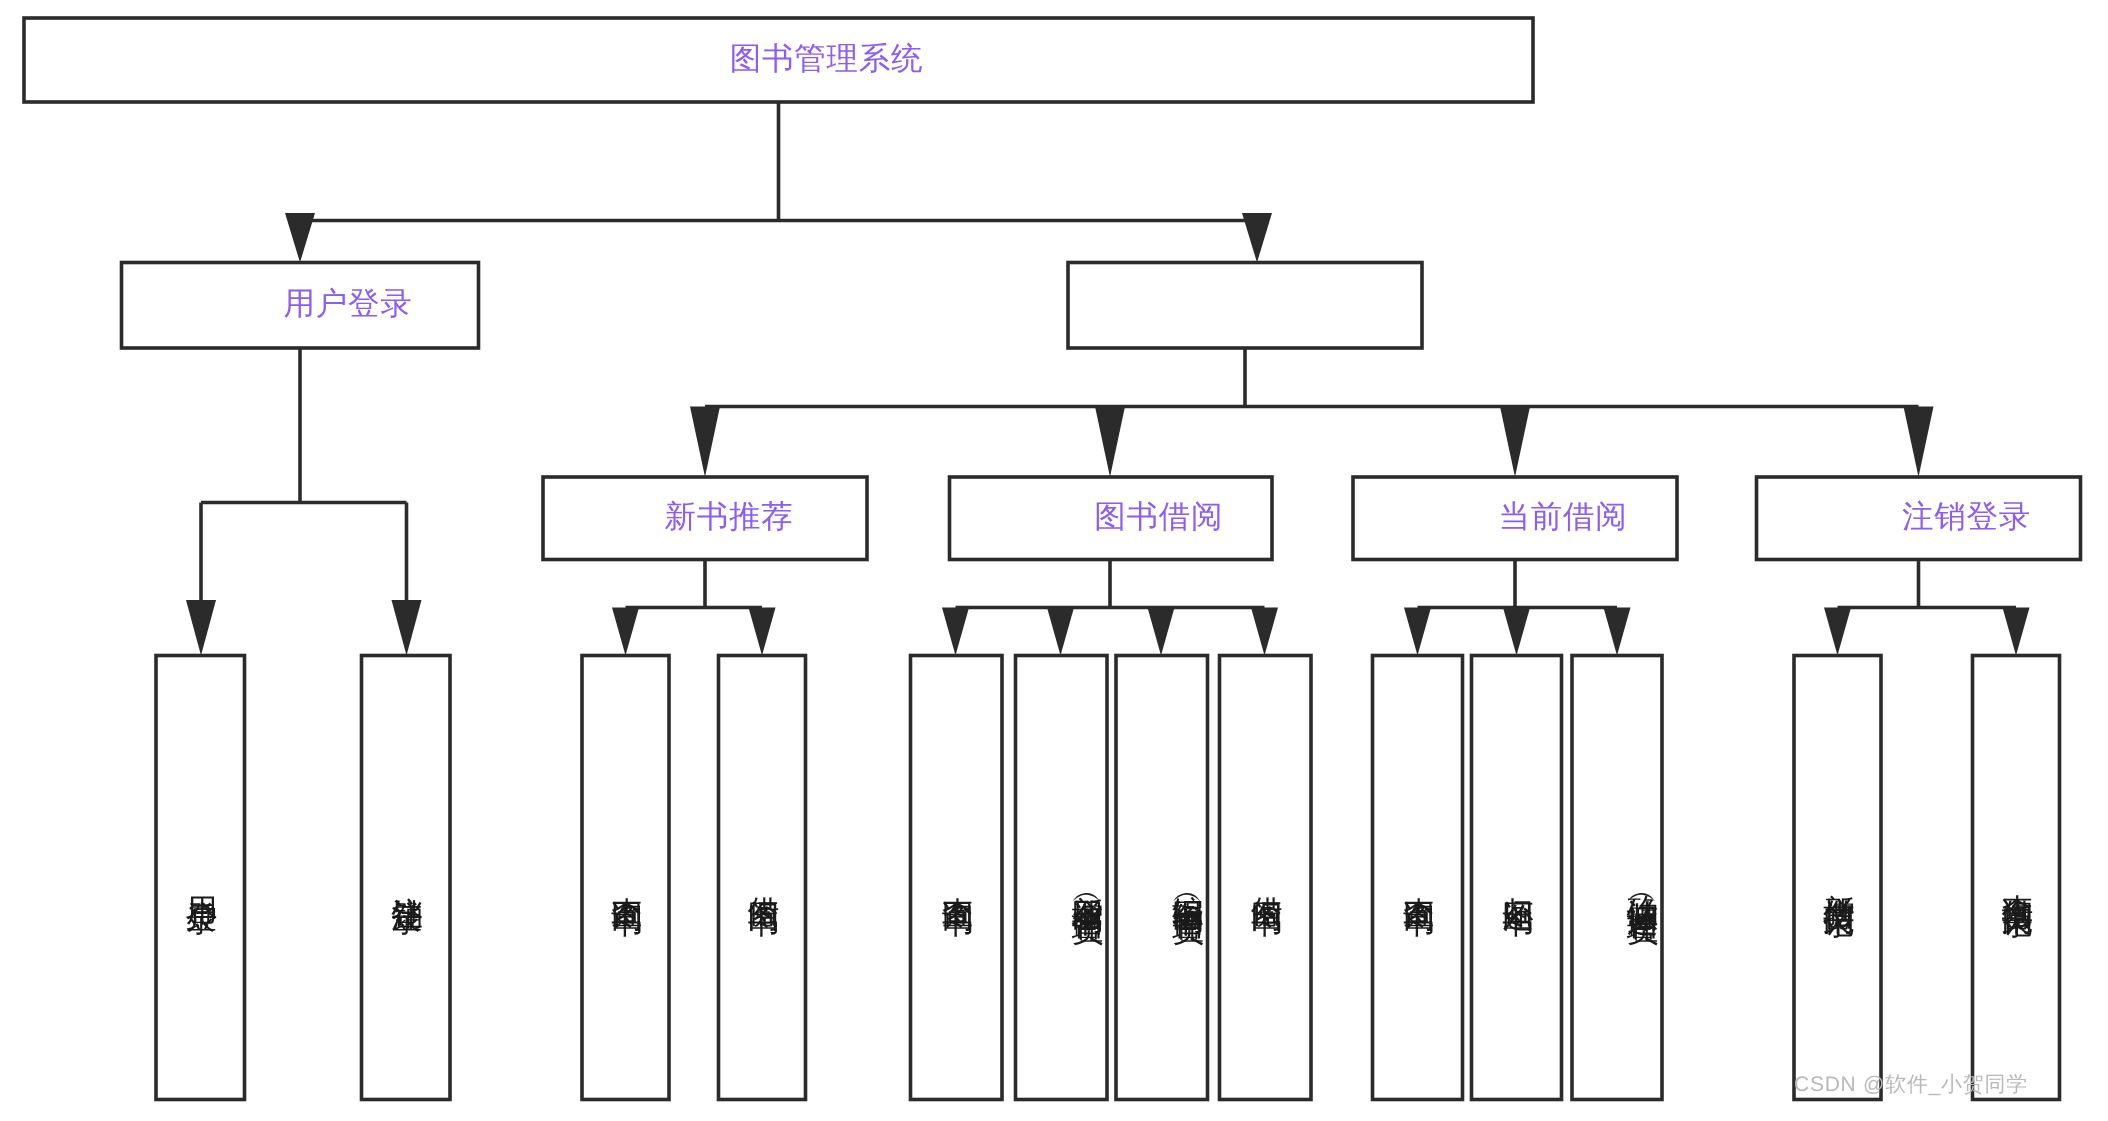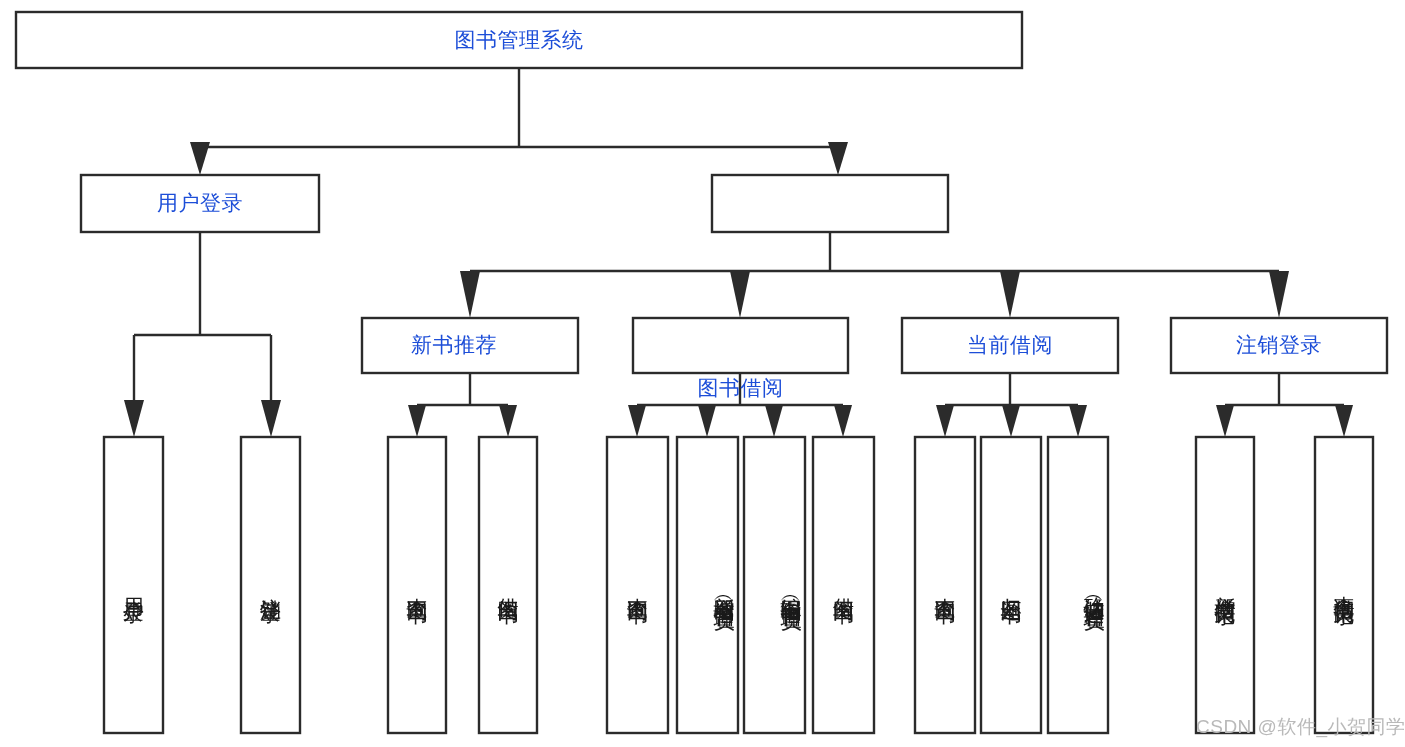--- a/index.html
+++ b/index.html
@@ -37,47 +37,48 @@
   }
   .arrow-head {
     fill: #2b2b2b;
     stroke: none;
   }
   .node-label-h {
     position: absolute;
     display: flex;
     align-items: center;
     justify-content: center;
-    color: #1d4ed8;
+    color: #8b5cf6;
     font-size: 21px;
     line-height: 1.15;
     letter-spacing: 0.5px;
     white-space: nowrap;
     pointer-events: none;
+    padding-left: 32px;
   }
   .node-label-v {
     position: absolute;
     display: flex;
     align-items: flex-start;
     justify-content: center;
     color: #1a1a1a;
     font-size: 21px;
     letter-spacing: 2px;
     writing-mode: vertical-rl;
     text-orientation: upright;
     white-space: nowrap;
     pointer-events: none;
   }
   .node-label-v.centered {
     align-items: center;
   }
   .watermark {
     position: absolute;
     color: #b9b9b9;
-    font-size: 19px;
+    font-size: 14px;
     letter-spacing: 0.5px;
     white-space: nowrap;
     pointer-events: none;
   }
 </style>
 </head>
 <body>
 
 <div id="canvas">
 
@@ -160,21 +161,21 @@
       <rect class="node-rect" x="1196" y="437" width="58" height="296"></rect>
       <rect class="node-rect" x="1315" y="437" width="58" height="296"></rect>
     </g>
   </svg>
 
   <div class="node-label-h" style="left:16px; top:12px; width:1006px; height:56px;">图书管理系统</div>
 
   <div class="node-label-h" style="left:81px; top:175px; width:238px; height:57px;">用户登录</div>
 
   <div class="node-label-h" style="left:362px; top:318px; width:184px; height:55px;">新书推荐</div>
-  <div class="node-label-h" style="left:633px; top:318px; width:215px; height:55px;margin-top:43px;">图书借阅</div>
+  <div class="node-label-h" style="left:633px; top:318px; width:215px; height:55px;">图书借阅</div>
   <div class="node-label-h" style="left:902px; top:318px; width:216px; height:55px;">当前借阅</div>
   <div class="node-label-h" style="left:1171px; top:318px; width:216px; height:55px;">注销登录</div>
 
   <div class="node-label-v centered" style="left:104px; top:437px; width:59px; height:296px;">用户登录</div>
   <div class="node-label-v centered" style="left:241px; top:437px; width:59px; height:296px;">注销登录</div>
 
   <div class="node-label-v centered" style="left:388px; top:437px; width:58px; height:296px;">查询图书</div>
   <div class="node-label-v centered" style="left:479px; top:437px; width:58px; height:296px;">借阅图书</div>
 
   <div class="node-label-v centered" style="left:607px; top:437px; width:61px; height:296px;">查询图书</div>

